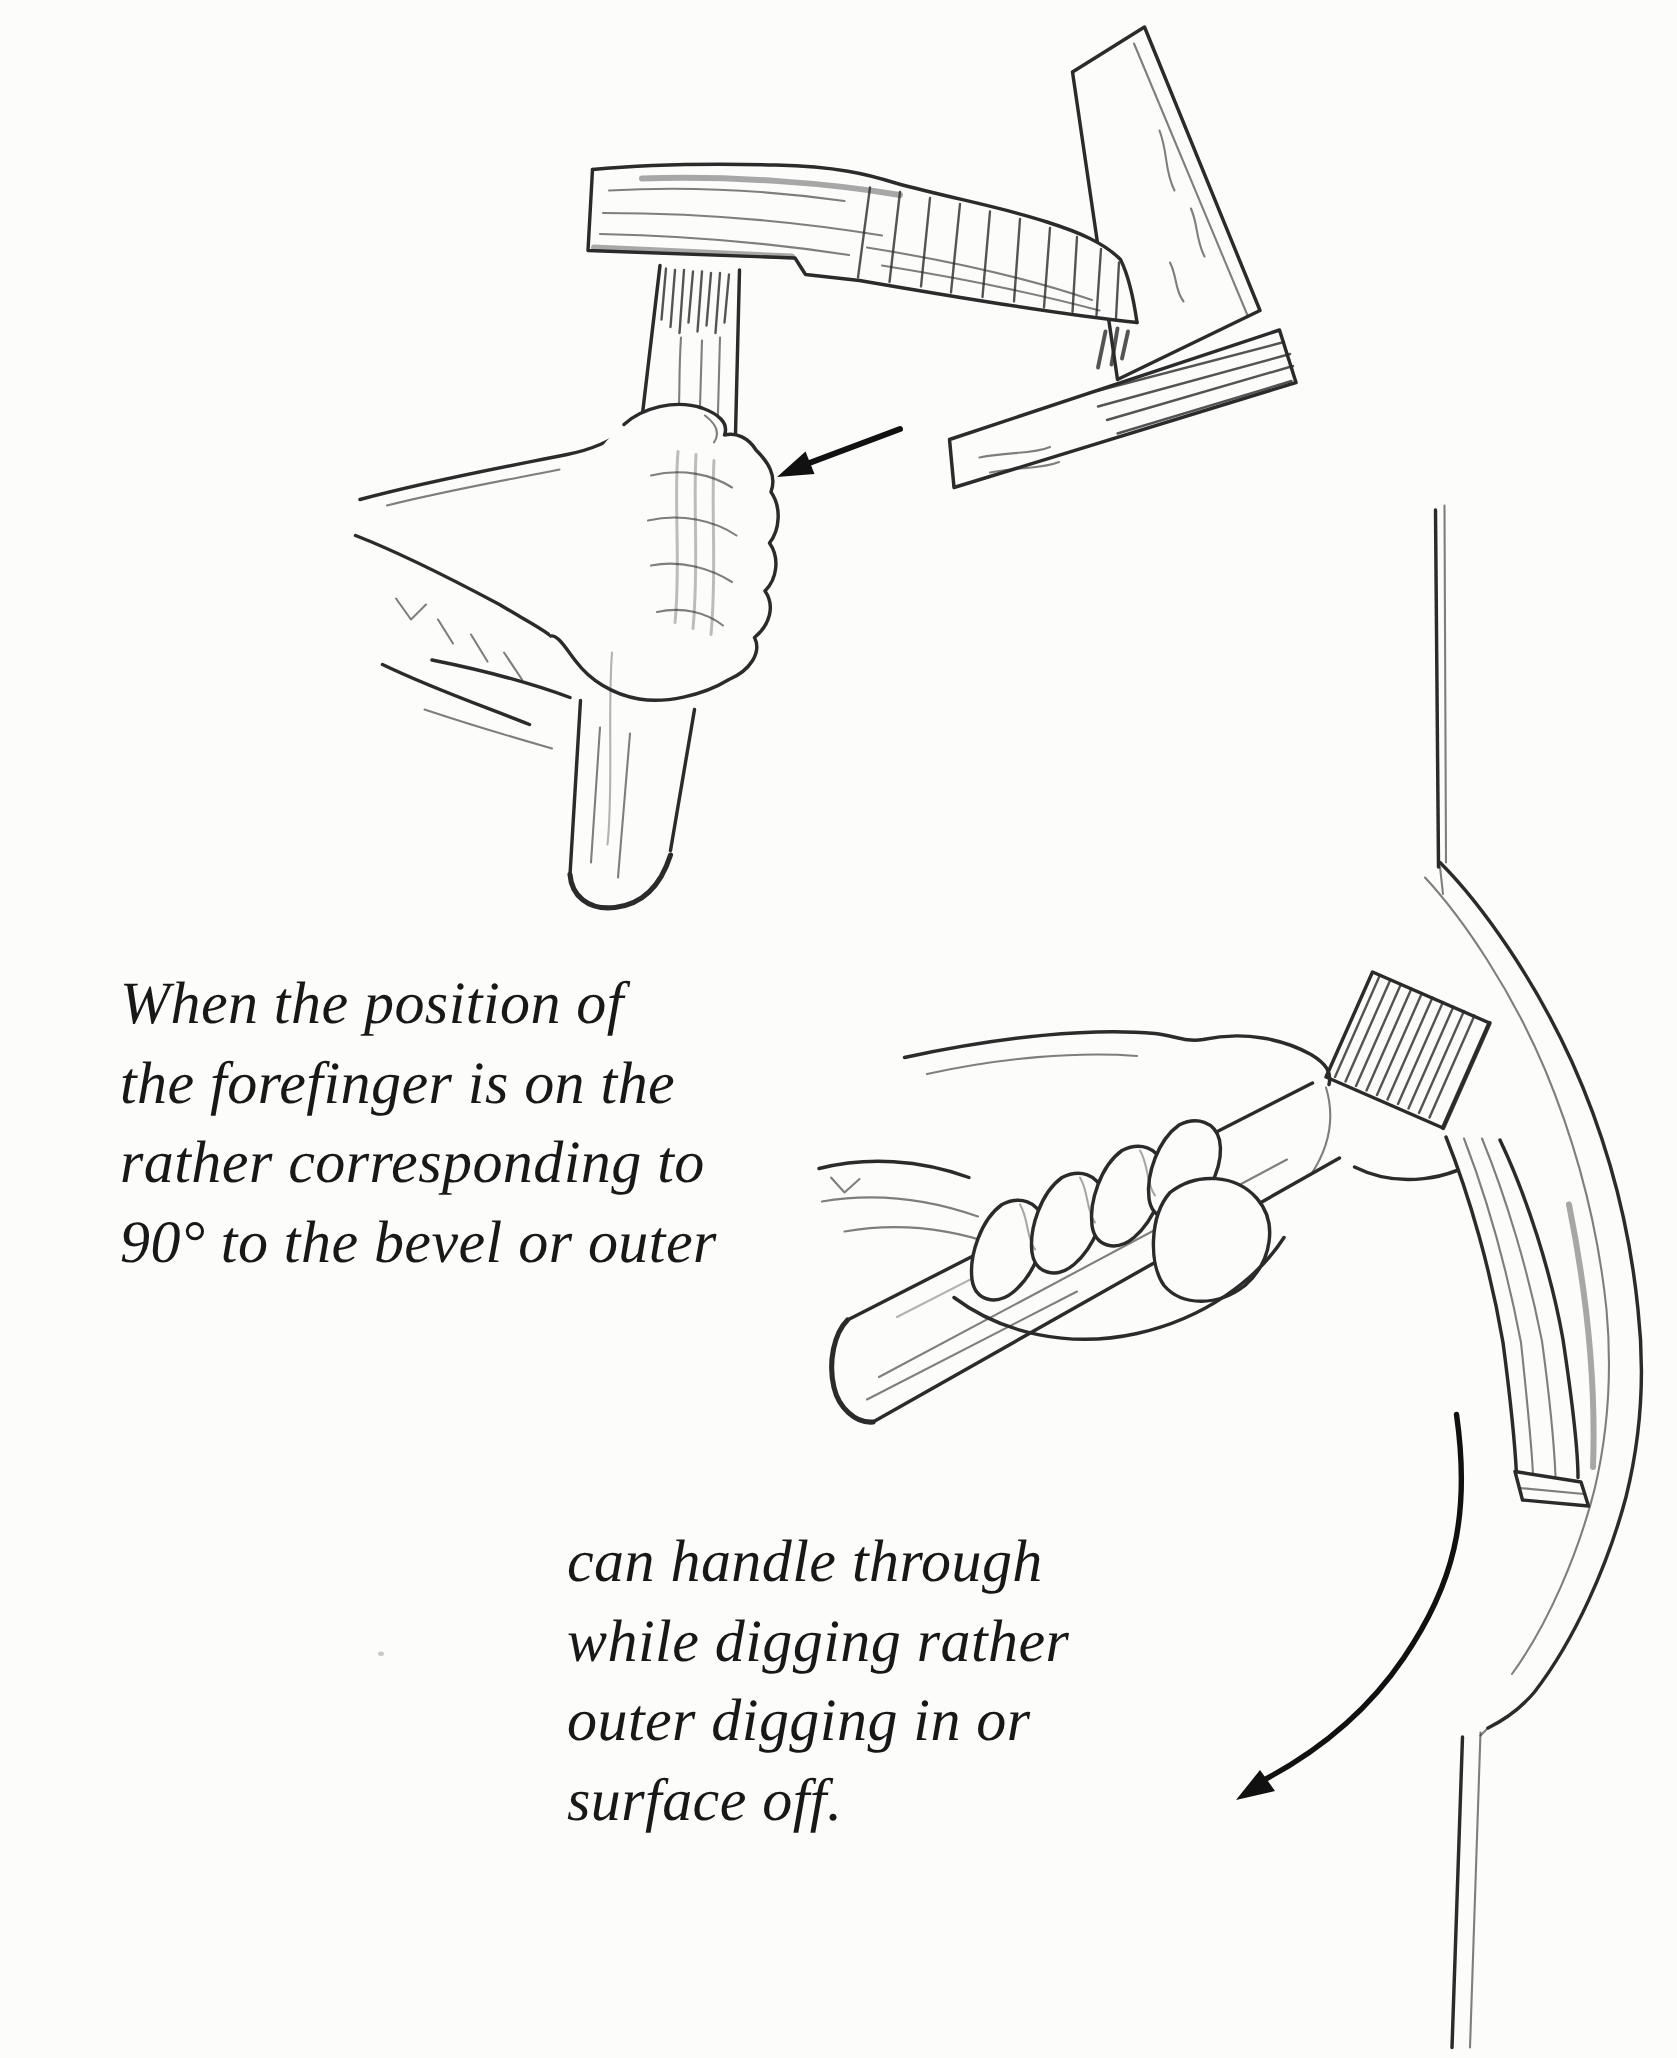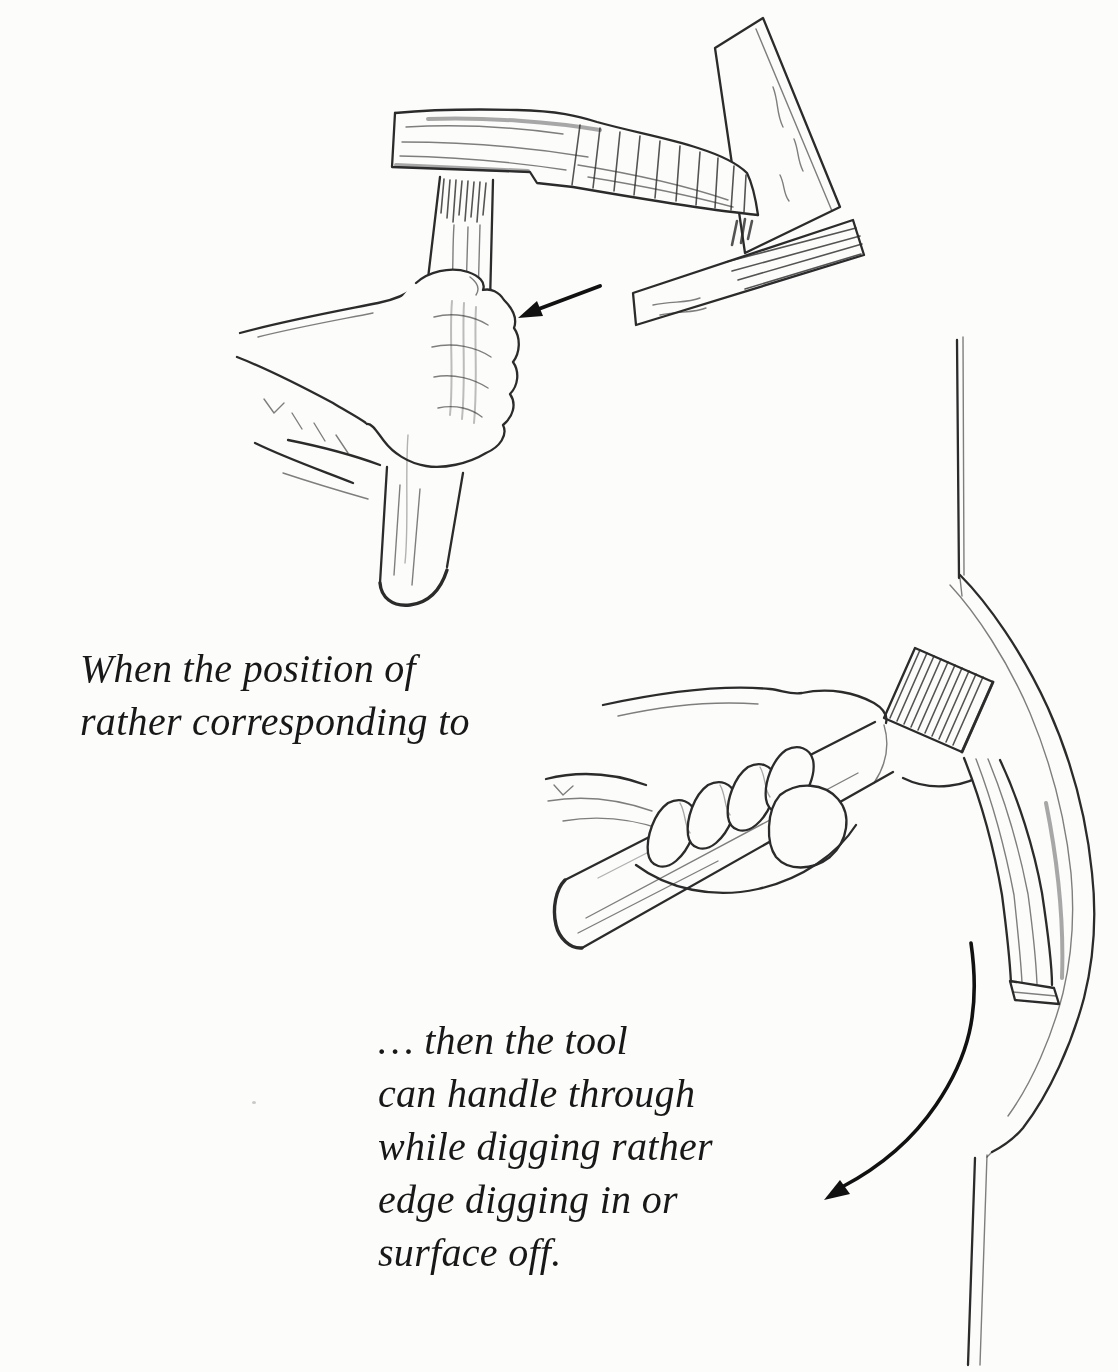--- a/index.html
+++ b/index.html
@@ -136,21 +136,23 @@
 
       <g>
         <path class="stk" style="stroke-width:4;stroke:#111" d="M372,271 L308,295"></path>
         <polygon class="solid" points="290,303 309,286 315,301"></polygon>
       </g>
     </svg>
   </div>
 
   <div class="caption caption-top">
     <div>When the position of</div>
+    <div>the forefinger is on the</div>
     <div>rather corresponding to</div>
+    <div>90° to the bevel or outer</div>
   </div>
 
   <div class="illus illus-bottom">
     <svg width="600" height="1040" viewBox="0 0 600 1040">
 
       <g>
         <path class="stk o2" d="M439,7 L441,245"></path>
         <path class="stk l" d="M445,4 L446,242"></path>
         <path class="stk l" d="M442,245 L444,263"></path>
         <path class="stk o2" d="M442,242 C470,270 505,320 530,375 C552,424 568,480 574,540 C579,585 576,625 566,665 C554,710 532,760 505,795 C495,807 484,814 474,819"></path>
@@ -225,21 +227,20 @@
       </g>
 
       <g>
         <path class="stk" style="stroke-width:3.6;stroke:#111" d="M453,610 C463,680 450,725 418,772 C395,806 362,834 324,854"></path>
         <polygon class="solid" points="306,867 322,847 332,861"></polygon>
       </g>
     </svg>
   </div>
 
   <div class="caption caption-bottom">
-    <div>… then the tool</div>
     <div>can handle through</div>
     <div>while digging rather</div>
-    <div>edge digging in or</div>
+    <div>outer digging in or</div>
     <div>surface off.</div>
   </div>
 
   <div class="speck"></div>
 </div>
 
 </body></html>

